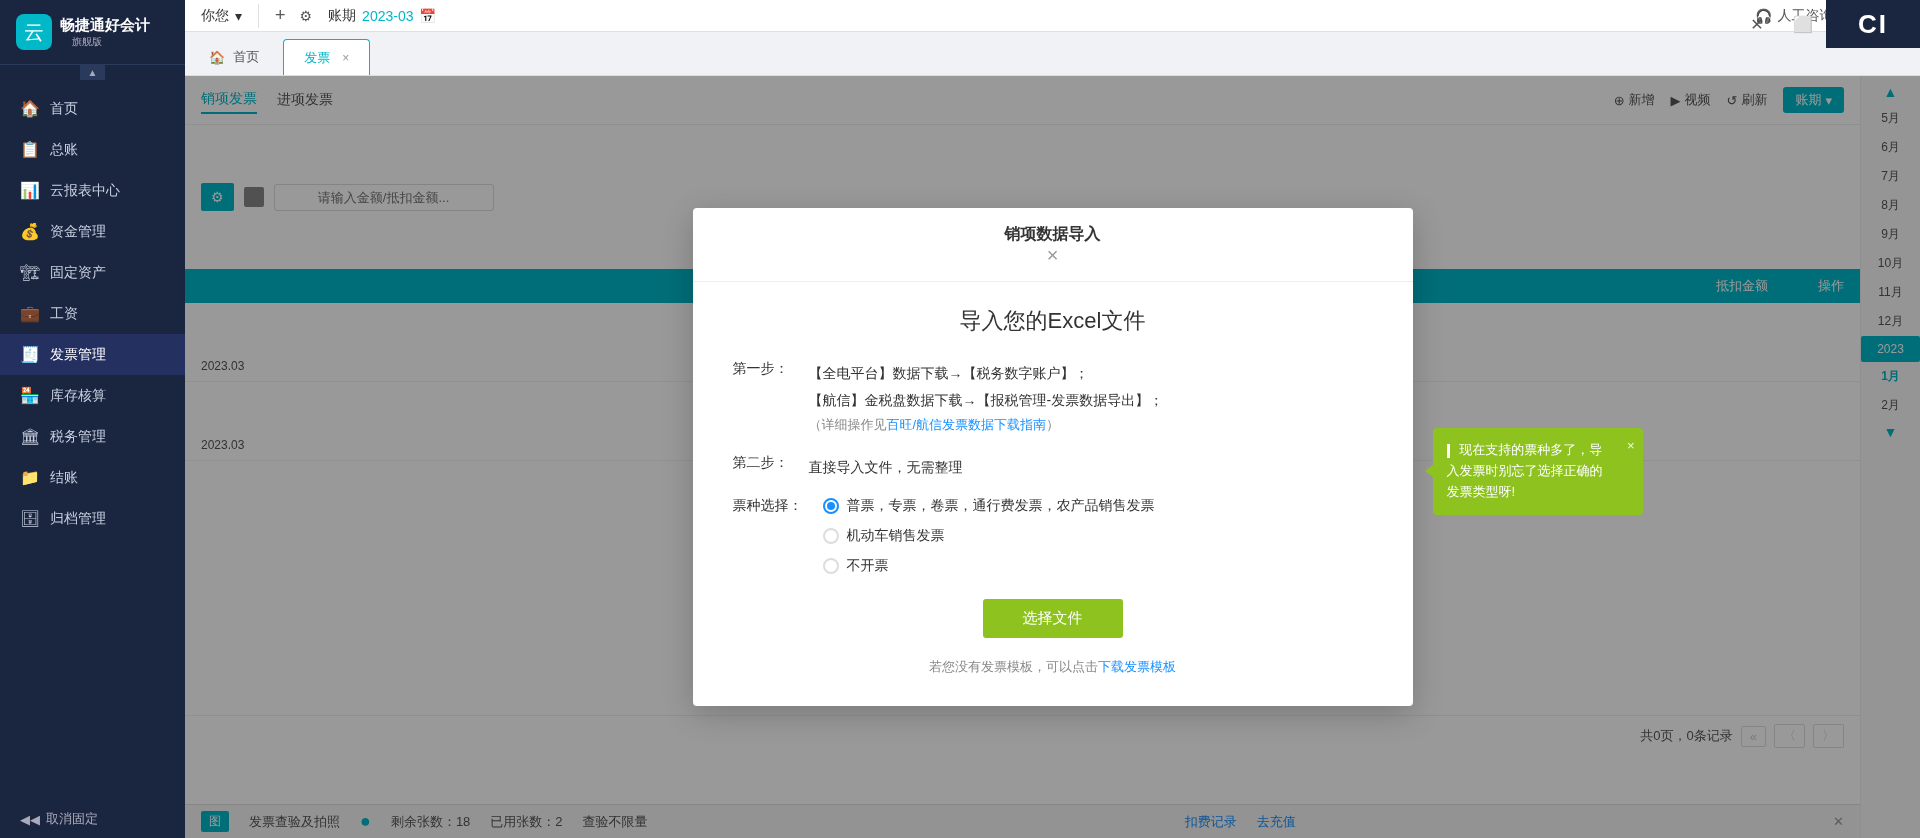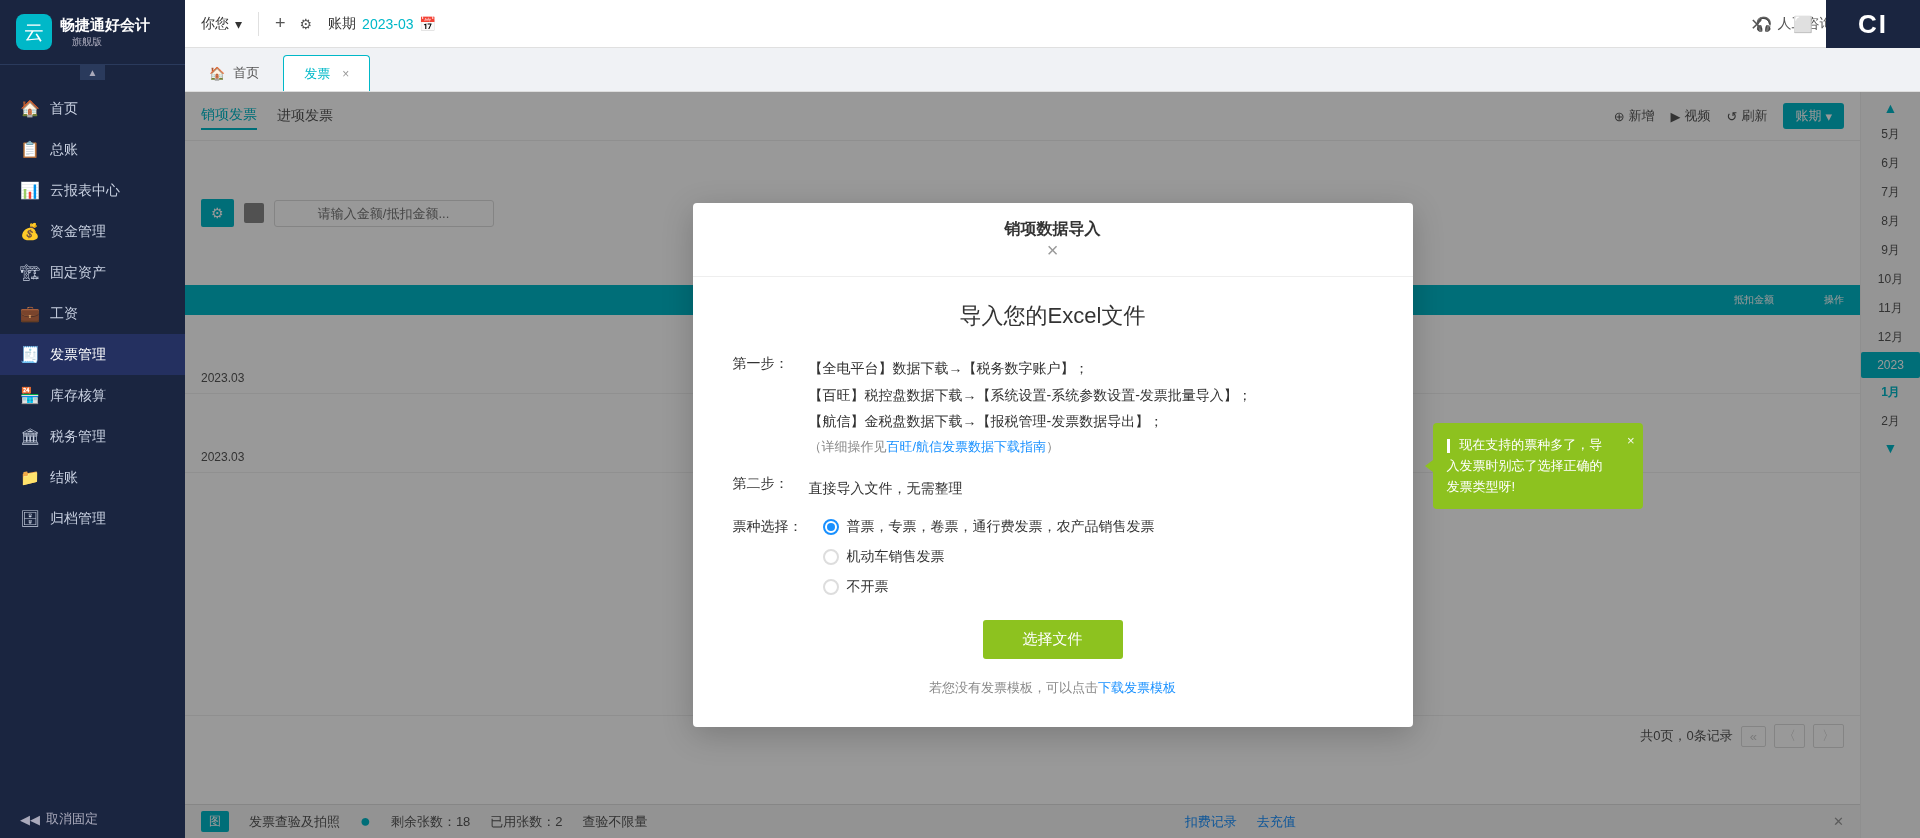--- a/index.html
+++ b/index.html
@@ -21,21 +21,21 @@
     .sidebar-item.active { background: #243060; color: #fff; }
     .sidebar-item-icon { width: 20px; text-align: center; font-size: 16px; }
     .sidebar-bottom { padding: 10px 20px; color: #aab; font-size: 13px; display: flex; align-items: center; gap: 6px; cursor: pointer; }
     .scroll-arrow { display: flex; flex-direction: column; align-items: center; }
     .scroll-btn { background: #2a3a5c; border: none; color: #aab; cursor: pointer; padding: 2px 8px; font-size: 10px; }
 
     
     .main-area { flex: 1; display: flex; flex-direction: column; background: #f0f2f5; }
 
     
-    .topbar { height: 48px; background: #fff; display: flex; align-items: center; padding: 0 16px; gap: 16px; border-bottom: 1px solid #e0e0e0; flex-shrink: 0; }
+    .topbar { height: 32px; background: #fff; display: flex; align-items: center; padding: 0 16px; gap: 16px; border-bottom: 1px solid #e0e0e0; flex-shrink: 0; }
     .topbar-company { display: flex; align-items: center; gap: 6px; font-size: 14px; color: #333; cursor: pointer; }
     .topbar-divider { width: 1px; height: 24px; background: #e0e0e0; }
     .topbar-actions { display: flex; align-items: center; gap: 14px; color: #555; }
     .topbar-period { display: flex; align-items: center; gap: 6px; font-size: 14px; color: #333; }
     .topbar-right { margin-left: auto; display: flex; align-items: center; gap: 20px; }
     .topbar-right-btn { display: flex; align-items: center; gap: 5px; cursor: pointer; color: #555; font-size: 14px; }
     .ci-badge { width: 94px; height: 48px; background: #1a2540; display: flex; align-items: center; justify-content: center; color: #fff; font-size: 26px; font-weight: bold; letter-spacing: 2px; }
 
     
     .tabbar { height: 44px; background: #f0f2f5; display: flex; align-items: flex-end; padding: 0 0 0 0; flex-shrink: 0; border-bottom: 1px solid #ddd; }
@@ -51,21 +51,21 @@
     .invoice-page { flex: 1; background: #fff; display: flex; flex-direction: column; overflow: hidden; gap: 48px; }
     .invoice-toolbar { padding: 10px 16px; display: flex; align-items: center; gap: 20px; border-bottom: 1px solid #eee; flex-shrink: 0; }
     .invoice-tab { font-size: 14px; color: #555; cursor: pointer; padding: 4px 0; }
     .invoice-tab.active { color: #00b8c8; border-bottom: 2px solid #00b8c8; }
     .invoice-actions { margin-left: auto; display: flex; align-items: center; gap: 16px; }
     .invoice-action-btn { display: flex; align-items: center; gap: 4px; color: #555; cursor: pointer; font-size: 13px; }
     .btn-period { background: #00b8c8; color: #fff; padding: 4px 12px; border-radius: 3px; font-size: 13px; cursor: pointer; display: flex; align-items: center; gap: 4px; }
     .invoice-filter { padding: 10px 16px; display: flex; align-items: center; gap: 10px; flex-shrink: 0; }
     .filter-input { border: 1px solid #ddd; padding: 5px 10px; border-radius: 3px; width: 220px; color: #999; font-size: 13px; text-align: center; }
     .invoice-table-header { display: flex; align-items: center; background: #00b8c8; color: #fff; padding: 8px 16px; gap: 10px; flex-shrink: 0; }
-    .th-cell { font-size: 10px; }
+    .th-cell { font-size: 13px; }
     .invoice-row { display: flex; align-items: center; padding: 8px 16px; border-bottom: 1px solid #f0f0f0; font-size: 13px; color: #333; }
     .period-label { color: #555; font-size: 12px; }
 
     
     .right-timeline { width: 60px; background: #f8f8f8; border-left: 1px solid #eee; display: flex; flex-direction: column; align-items: center; padding: 4px 0; overflow-y: auto; flex-shrink: 0; }
     .timeline-arrow { width: 100%; display: flex; justify-content: center; padding: 4px; cursor: pointer; color: #00b8c8; }
     .timeline-month { font-size: 12px; color: #555; padding: 6px 4px; cursor: pointer; text-align: center; width: 100%; }
     .timeline-month.current { background: #00b8c8; color: #fff; border-radius: 2px; }
     .timeline-month.highlight { color: #00b8c8; font-weight: bold; }
 
@@ -315,21 +315,20 @@
             <span class="dialog-title">销项数据导入</span>
             <span class="dialog-close">×</span>
           </div>
           <div class="dialog-body">
             <div class="dialog-main-title">导入您的Excel文件</div>
 
             <div class="step-row">
               <span class="step-label">第一步：</span>
               <div class="step-content">
                 <div>【全电平台】数据下载→【税务数字账户】；</div>
-                <div>【百旺】税控盘数据下载→【系统设置-系统参数设置-发票批量导入】；</div>
                 <div>【航信】金税盘数据下载→【报税管理-发票数据导出】；</div>
                 <div class="step-note">
                   <span>（详细操作见</span><a class="step-link">百旺/航信发票数据下载指南</a><span>）</span>
                 </div>
               </div>
             </div>
 
             <div class="step-row" style="margin-top:8px;text-align:center;">
               <span class="step-label">第二步：</span>
               <span class="step-content">直接导入文件，无需整理</span>

